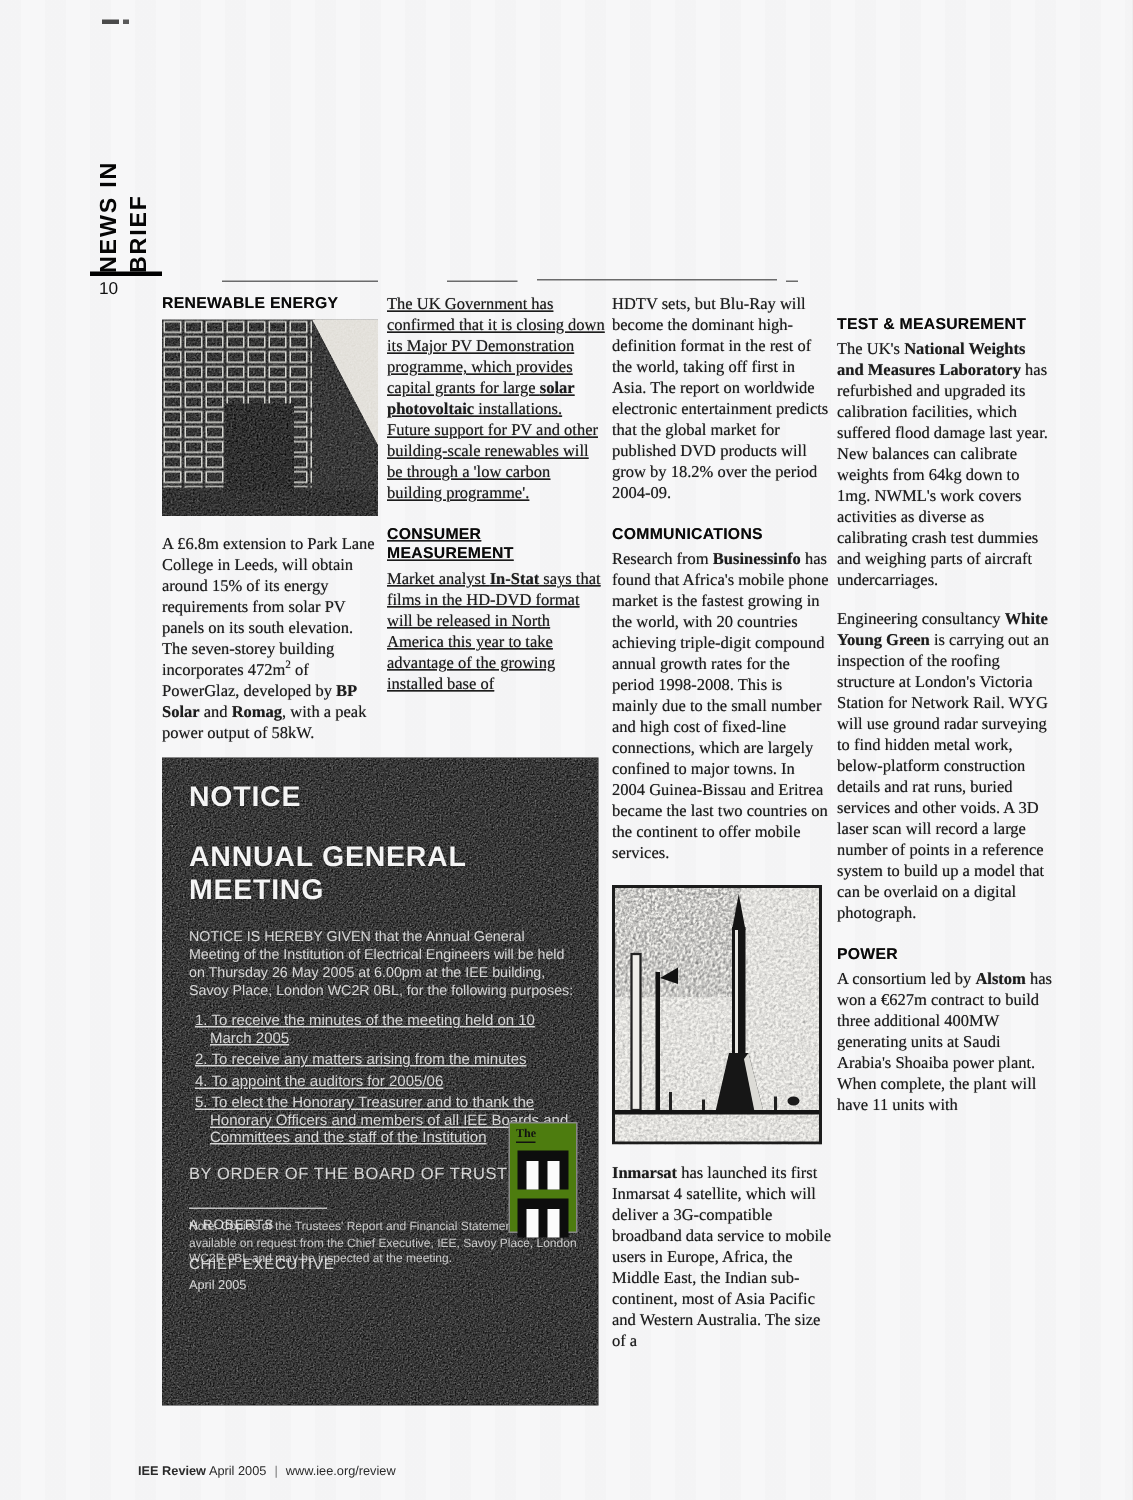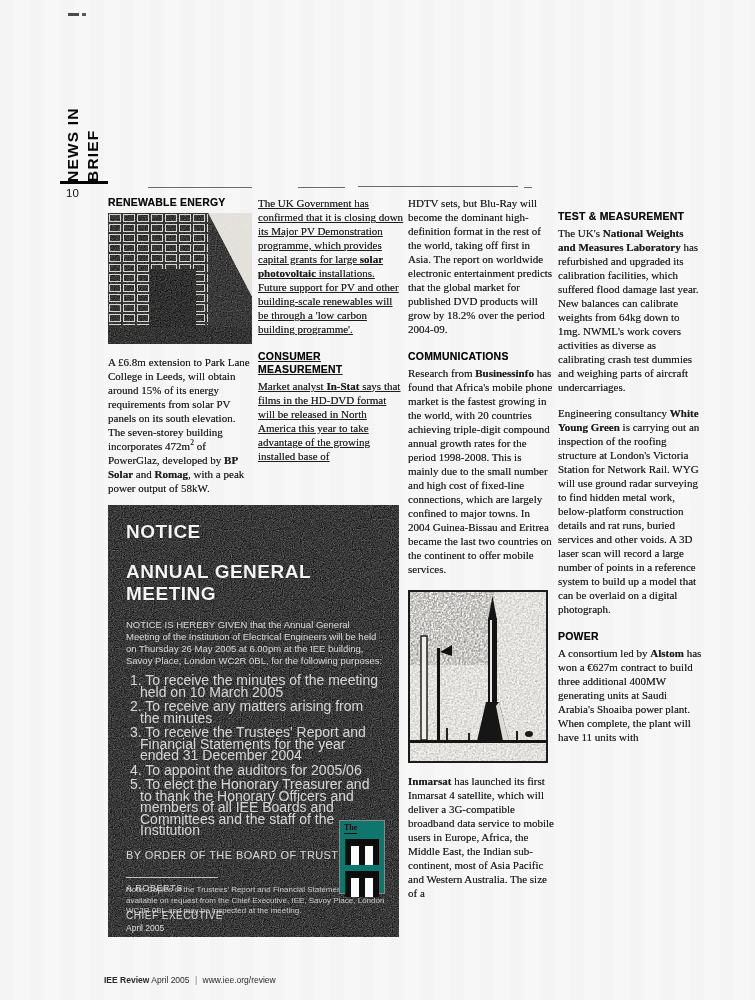--- a/index.html
+++ b/index.html
@@ -36,38 +36,38 @@
   .notice{position:absolute;left:108px;top:505px;width:291px;height:432px;background:#131313;
           color:#ececec;font-family:"Liberation Sans",sans-serif;overflow:hidden;}
   .notice .noise{position:absolute;inset:0;pointer-events:none;opacity:.42;}
   .notice-inner{position:relative;padding:16px 16px 0 18px;}
   .agm-title{font:bold 19px/22px "Liberation Sans",sans-serif;letter-spacing:.5px;margin:0 0 18px 0;
              color:#f4f4f4;text-shadow:0 0 1px #000;}
   .agm-sub{font:bold 19px/22px "Liberation Sans",sans-serif;letter-spacing:.5px;margin:0 0 14px 0;
            color:#f4f4f4;text-shadow:0 0 1px #000;}
   .agm-body{filter:blur(.45px);opacity:.88;}
   .agm-intro{font-size:9.5px;line-height:12px;margin:0 0 8px 0;}
-  .agm-item{font-size:14px;line-height:11.5px;margin:0 0 3px 14px;text-indent:-10px;}
+  .agm-item{font-size:10px;line-height:11.5px;margin:0 0 3px 14px;text-indent:-10px;text-decoration:underline;}
   .agm-order{font-size:11px;letter-spacing:.4px;margin:12px 0 0 0;}
   .sigline{width:92px;border:none;border-top:1px solid #d6d6d6;margin:16px 0 5px 0;}
   .agm-sig{font-size:9px;letter-spacing:.6px;margin:0 0 17px 0;}
   .agm-role{font-size:10px;letter-spacing:.5px;margin:0 0 2px 0;}
   .agm-date{font-size:8.5px;margin:0;}
   .agm-note{position:absolute;left:18px;right:14px;bottom:8px;font-size:8px;line-height:10.5px;
             filter:blur(.5px);opacity:.8;}
-  .iee-logo{position:absolute;right:15px;bottom:40px;width:44px;height:72px;background:#0f766e;
+  .iee-logo{position:absolute;right:15px;bottom:40px;width:44px;height:72px;background:#4d7c0f;
             box-shadow:0 0 0 1px #888;margin-left:24px;}
   .iee-logo .the{position:absolute;left:4px;top:2px;font:bold 8px "Liberation Serif",serif;color:#111;
                  border-bottom:1px solid #111;padding-bottom:1px;}
   .iee-band{position:absolute;left:5px;width:34px;height:26px;background:#0d0d0d;}
   .iee-band.b1{top:18px;} .iee-band.b2{top:50px;}
   .iee-win{position:absolute;top:7px;width:8px;height:19px;background:#fbfbfb;}
   .w1{left:6px;} .w2{left:20px;}
   
-  .footer{position:absolute;left:104px;top:975px;font:8.5px "Liberation Sans",sans-serif;color:#2a2a2a;}
+  .footer{position:absolute;left:92px;top:975px;font:8.5px "Liberation Sans",sans-serif;color:#2a2a2a;}
   .footer .brand{font-weight:bold;}
   .footer .sep{color:#777;padding:0 3px;}
 </style>
 </head>
 <body>
 
 <div class="page">
 
   <div class="regmark"></div>
   <div class="hairline hl-a"></div>
@@ -163,21 +163,20 @@
       </defs>
       <rect width="291" height="432" filter="url(#nz3)"></rect>
     </svg>
     <div class="notice-inner">
       <h2 class="agm-title">NOTICE</h2>
       <h2 class="agm-sub">ANNUAL GENERAL MEETING</h2>
       <div class="agm-body">
         <p class="agm-intro">NOTICE IS HEREBY GIVEN that the Annual General Meeting of the Institution of Electrical Engineers will be held on Thursday 26 May 2005 at 6.00pm at the IEE building, Savoy Place, London WC2R 0BL, for the following purposes:</p>
         <p class="agm-item">1. To receive the minutes of the meeting held on 10 March 2005</p>
         <p class="agm-item">2. To receive any matters arising from the minutes</p>
-        <p class="agm-item">3. To receive the Trustees' Report and Financial Statements for the year ended 31 December 2004</p>
         <p class="agm-item">4. To appoint the auditors for 2005/06</p>
         <p class="agm-item">5. To elect the Honorary Treasurer and to thank the Honorary Officers and members of all IEE Boards and Committees and the staff of the Institution</p>
         <p class="agm-order">BY ORDER OF THE BOARD OF TRUSTEES</p>
         <hr class="sigline">
         <p class="agm-sig">A ROBERTS</p>
         <p class="agm-role">CHIEF EXECUTIVE</p>
         <p class="agm-date">April 2005</p>
       </div>
       <p class="agm-note agm-body">Note: Copies of the Trustees' Report and Financial Statements will be available on request from the Chief Executive, IEE, Savoy Place, London WC2R 0BL and may be inspected at the meeting.</p>
       <div class="iee-logo">

